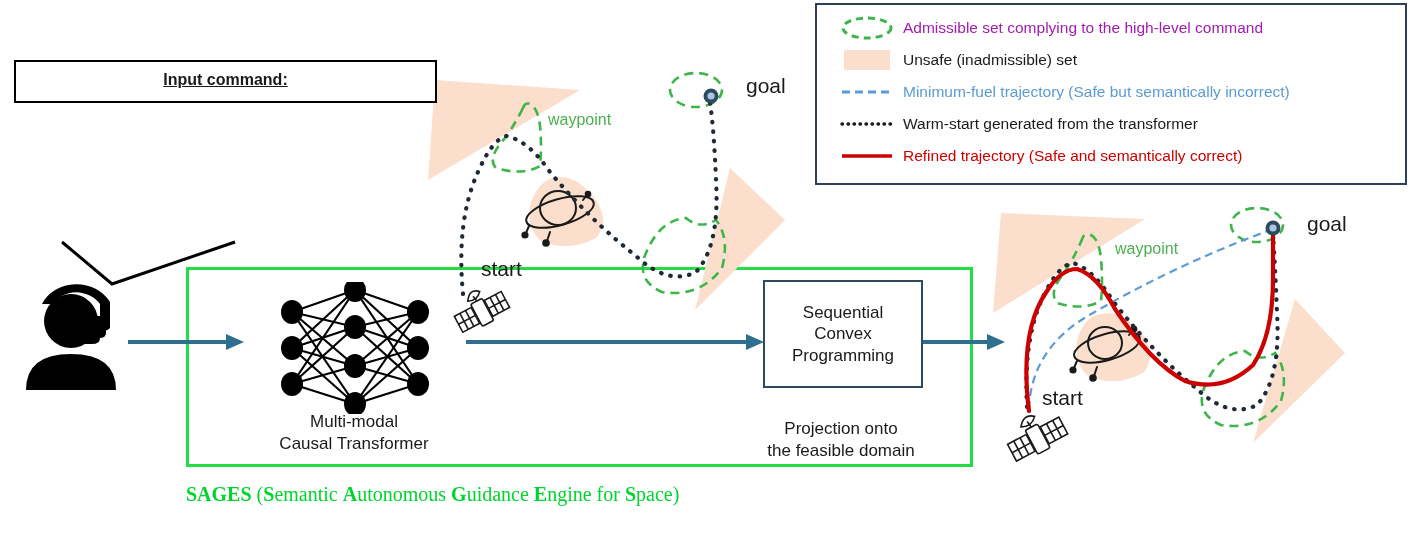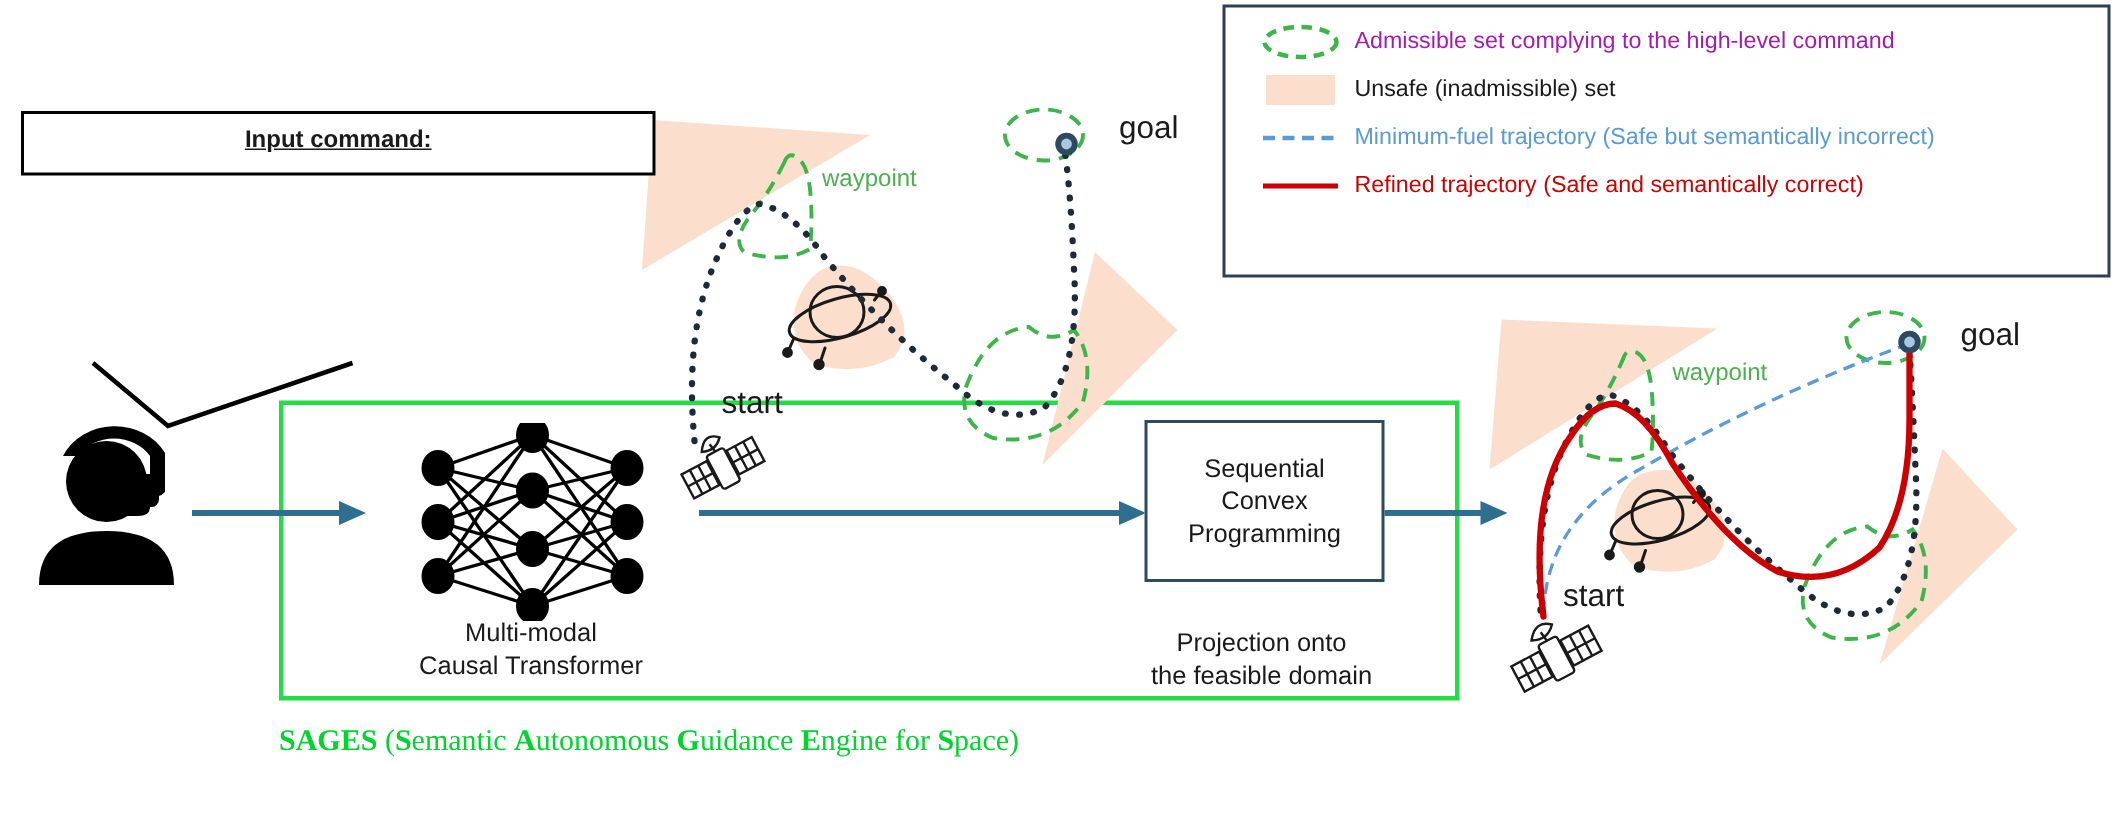--- a/index.html
+++ b/index.html
@@ -6,21 +6,21 @@
   body{
     width:1413px;height:547px;position:relative;overflow:hidden;
     font-family:"Liberation Sans", sans-serif;
     color:#1a1a1a;
   }
   .abs{position:absolute;}
   svg{display:block;}
 
   
   #command-bubble{
-    left:14px;top:74px;width:423px;
+    left:14px;top:60px;width:423px;
     border:2.5px solid #000;background:#fff;
     box-sizing:border-box;
     padding:8px 10px 10px 10px;
     text-align:center;
     font-size:15.5px;line-height:1.28;
     z-index:6;
   }
   #command-title{font-weight:bold;text-decoration:underline;font-size:16px;display:block;margin-bottom:1px;}
   #command-text{display:block;}
 
@@ -304,20 +304,28 @@
 
   <div class="legend-row">
     <div class="legend-swatch">
       <svg width="56" height="26" viewBox="0 0 56 26">
           <line x1="3" y1="13" x2="53" y2="13" stroke="#5b9bd5" stroke-width="3" stroke-dasharray="8,5"></line>
         </svg>
     </div>
     <div class="legend-label" style="color:#5b9bd5;">Minimum-fuel trajectory (Safe but semantically incorrect)</div>
   </div>
 
+  <div class="legend-row">
+    <div class="legend-swatch">
+      <svg width="56" height="26" viewBox="0 0 56 26">
+          <line x1="3" y1="13" x2="53" y2="13" stroke="#1a1a1a" stroke-width="3.4" stroke-linecap="round" stroke-dasharray="0.5,5.5"></line>
+        </svg>
+    </div>
+    <div class="legend-label" style="color:#1a1a1a;">Warm-start generated from the transformer</div>
+  </div>
 
   <div class="legend-row">
     <div class="legend-swatch">
       <svg width="56" height="26" viewBox="0 0 56 26">
           <line x1="3" y1="13" x2="53" y2="13" stroke="#cc0000" stroke-width="3.4"></line>
         </svg>
     </div>
     <div class="legend-label" style="color:#cc0000;">Refined trajectory (Safe and semantically correct)</div>
   </div>
 

